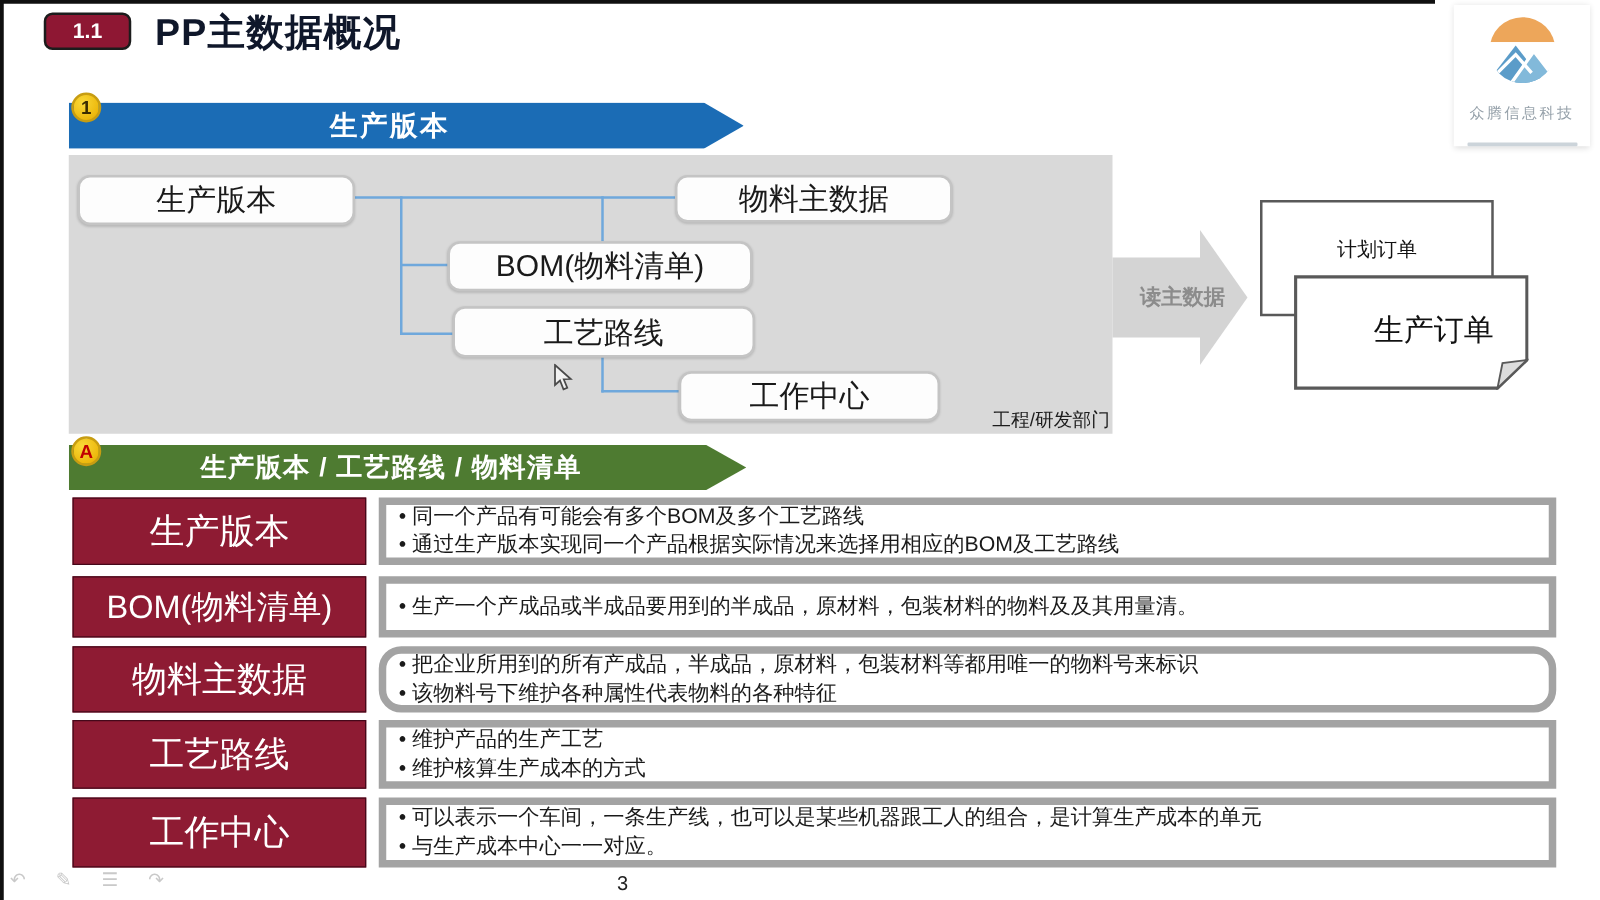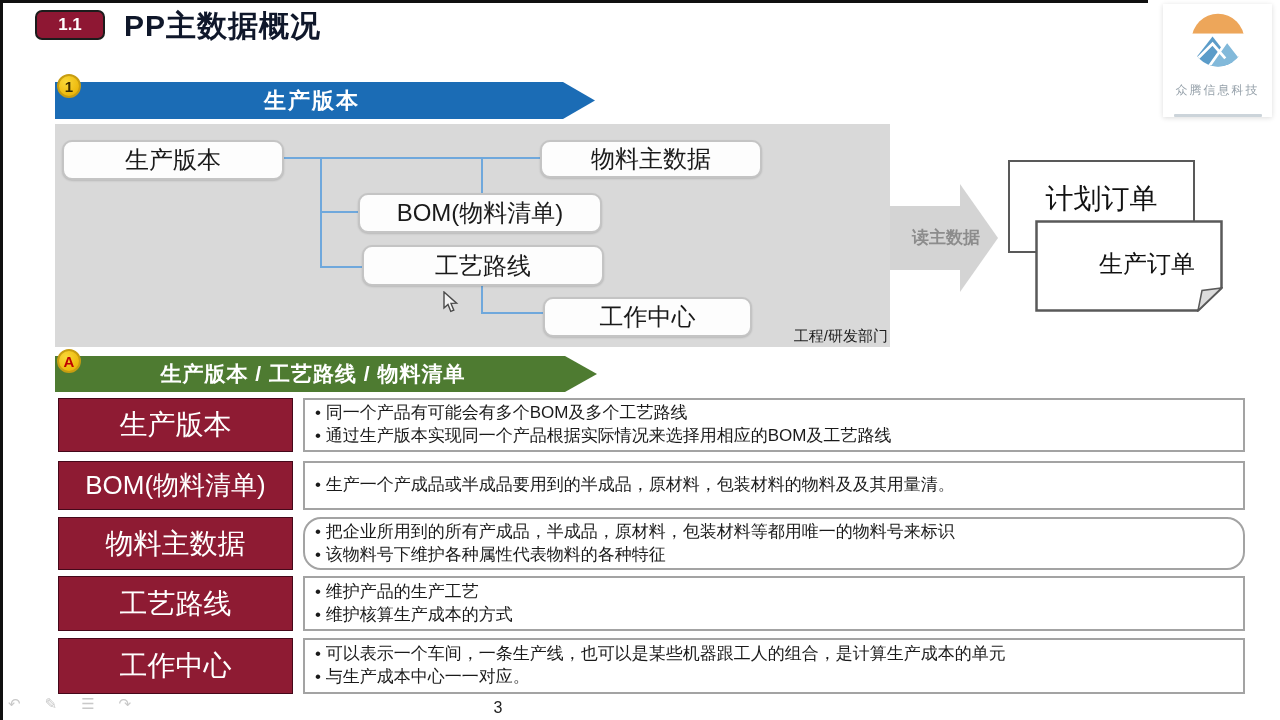--- a/index.html
+++ b/index.html
@@ -57,31 +57,31 @@
   .garrow-body { position:absolute; left:890px; top:206px; width:70px; height:64px; background:#d4d4d4; }
   .garrow-head { position:absolute; left:960px; top:184px; width:0; height:0;
                  border-top:54px solid transparent; border-bottom:54px solid transparent;
                  border-left:38px solid #d4d4d4; }
   .garrow-label { position:absolute; left:898px; top:226px; width:96px; text-align:center;
                   font-size:17px; font-weight:bold; color:#8c8c8c; z-index:2; white-space:nowrap; }
 
   
   .doc1 { position:absolute; left:1008px; top:160px; width:187px; height:93px;
           background:#fff; border:2px solid #595959; z-index:3; text-align:center; }
-  .doc1 .doc-label { margin-top:18px; font-size:28px; color:#111; }
+  .doc1 .doc-label { margin-top:28px; font-size:16px; color:#111; }
   .doc2 { position:absolute; left:1035px; top:220px; width:224px; height:92px; z-index:4; }
   .doc2 .doc-label { position:absolute; left:0; top:28px; width:100%; text-align:center;
                      font-size:24px; color:#111; }
 
   
   .row-header { position:absolute; left:58px; width:235px; background:#8e1b33; border:1px solid #45081a;
                 color:#fff; display:flex; align-items:center; justify-content:center;
                 font-size:28px; white-space:nowrap; }
   .row-header.small { font-size:26px; }
-  .row-desc { position:absolute; left:303px; width:942px; background:#fff; border:2px solid #a3a3a3;
+  .row-desc { position:absolute; left:303px; width:942px; background:#fff; border:6px solid #a3a3a3;
               display:flex; flex-direction:column; justify-content:center;
               padding:2px 10px; font-size:17px; color:#1a1a1a; line-height:1.35; }
 
   
   .page-num { position:absolute; left:478px; top:699px; width:40px; text-align:center;
               font-size:16px; color:#222; }
   .presenter-bar { position:absolute; left:8px; top:695px; width:160px; display:flex; gap:24px; }
   .presenter-icon { color:#c9c9c9; font-size:15px; cursor:default; }
 
   .cursor { position:absolute; left:442px; top:291px; z-index:9; }

